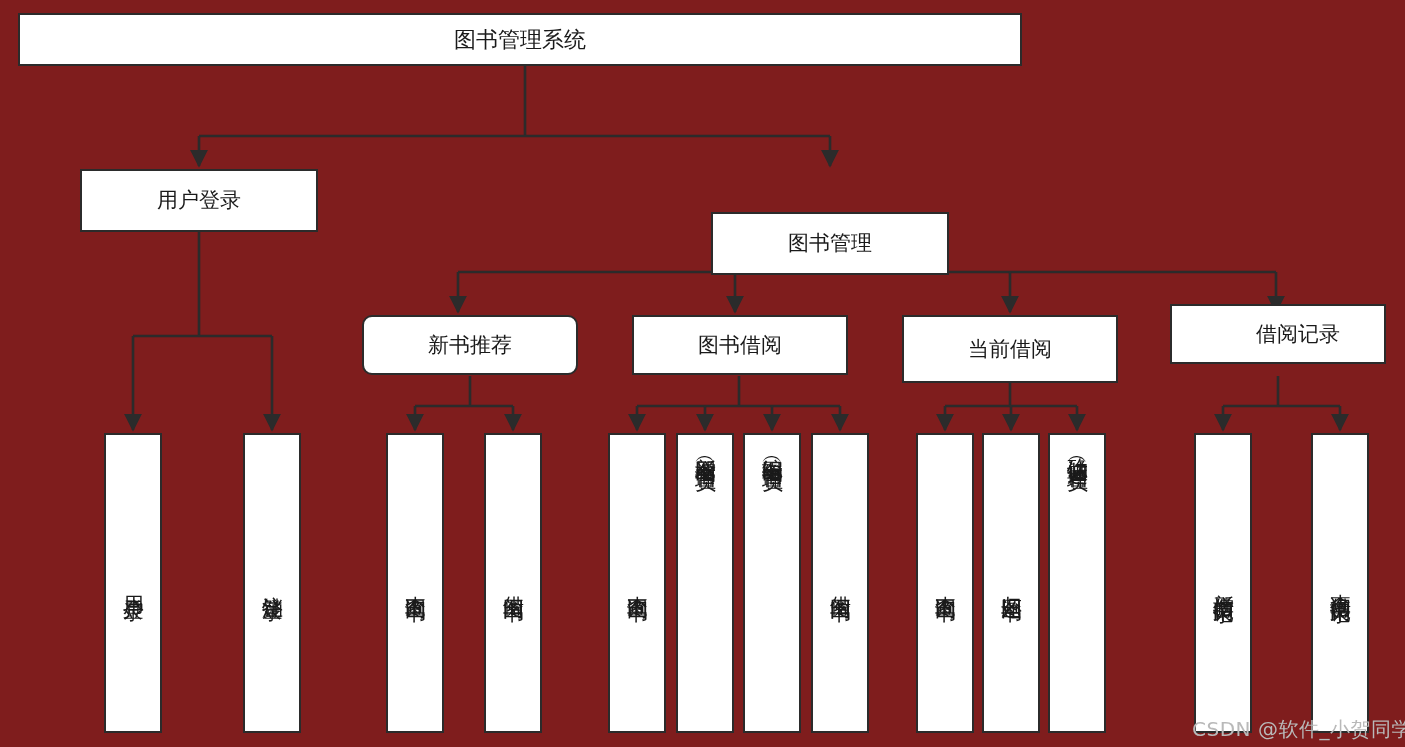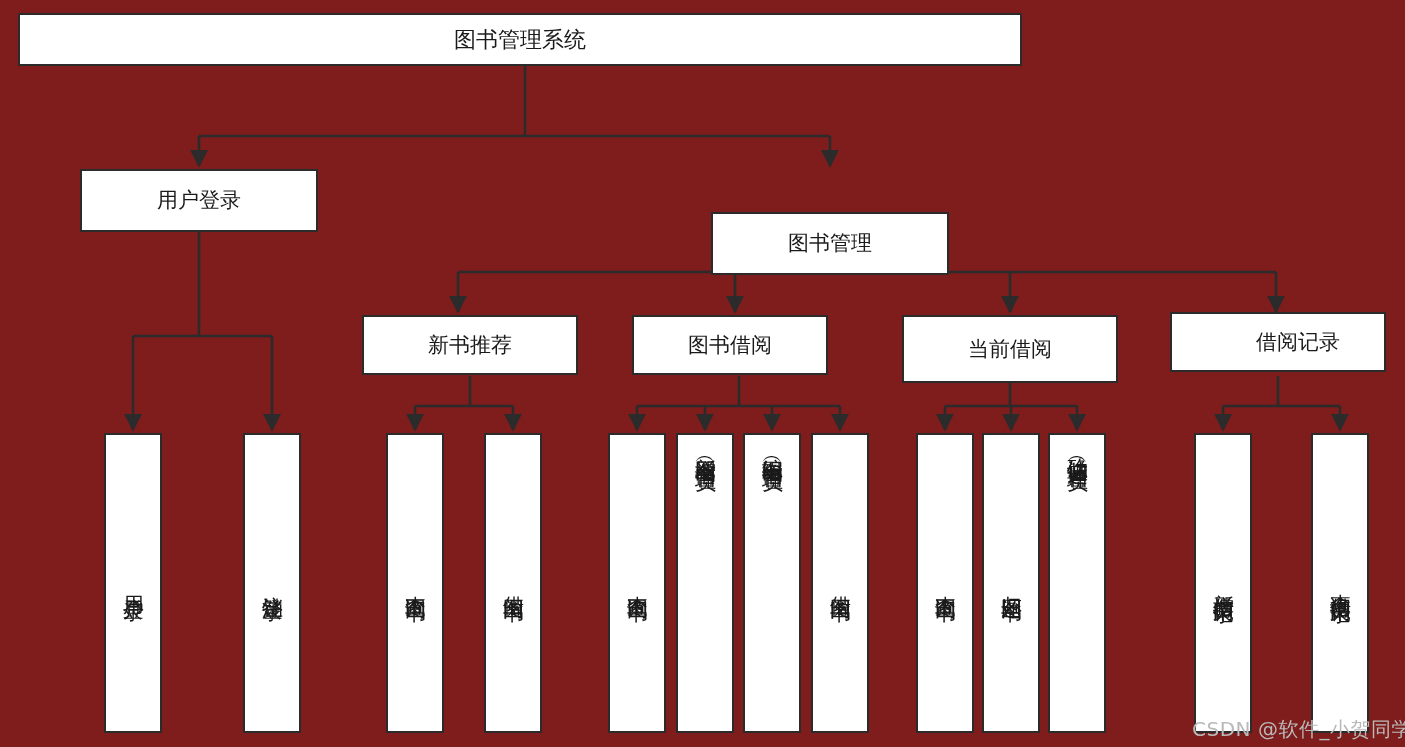--- a/index.html
+++ b/index.html
@@ -130,30 +130,30 @@
     <span class="node-label">图书管理系统</span>
   </div>
 
   <div class="node horizontal" style="left:80px; top:169px; width:238px; height:63px;">
     <span class="node-label">用户登录</span>
   </div>
   <div class="node horizontal" style="left:711px; top:173px; width:238px; height:63px;margin-top:39px;">
     <span class="node-label">图书管理</span>
   </div>
 
-  <div class="node horizontal" style="left:362px; top:315px; width:216px; height:60px;">
+  <div class="node horizontal" style="left:362px; top:315px; width:216px; height:60px;border-radius:10px;">
     <span class="node-label">新书推荐</span>
   </div>
-  <div class="node horizontal" style="left:632px; top:315px; width:196px; height:60px;">
+  <div class="node horizontal" style="left:632px; top:315px; width:216px; height:60px;">
     <span class="node-label">图书借阅</span>
   </div>
   <div class="node horizontal" style="left:902px; top:315px; width:216px; height:68px;">
     <span class="node-label">当前借阅</span>
   </div>
-  <div class="node horizontal" style="left:1170px; top:312px; width:216px; height:60px;padding-left:40px;">
+  <div class="node horizontal" style="left:1170px; top:304px; width:216px; height:60px;padding-left:40px;">
     <span class="node-label">借阅记录</span>
   </div>
 
   <div class="node vertical centered" style="left:104px; top:433px; width:58px; height:300px;">
     <span class="node-label">用户登录</span>
   </div>
   <div class="node vertical centered" style="left:243px; top:433px; width:58px; height:300px;">
     <span class="node-label">注销登录</span>
   </div>
 

